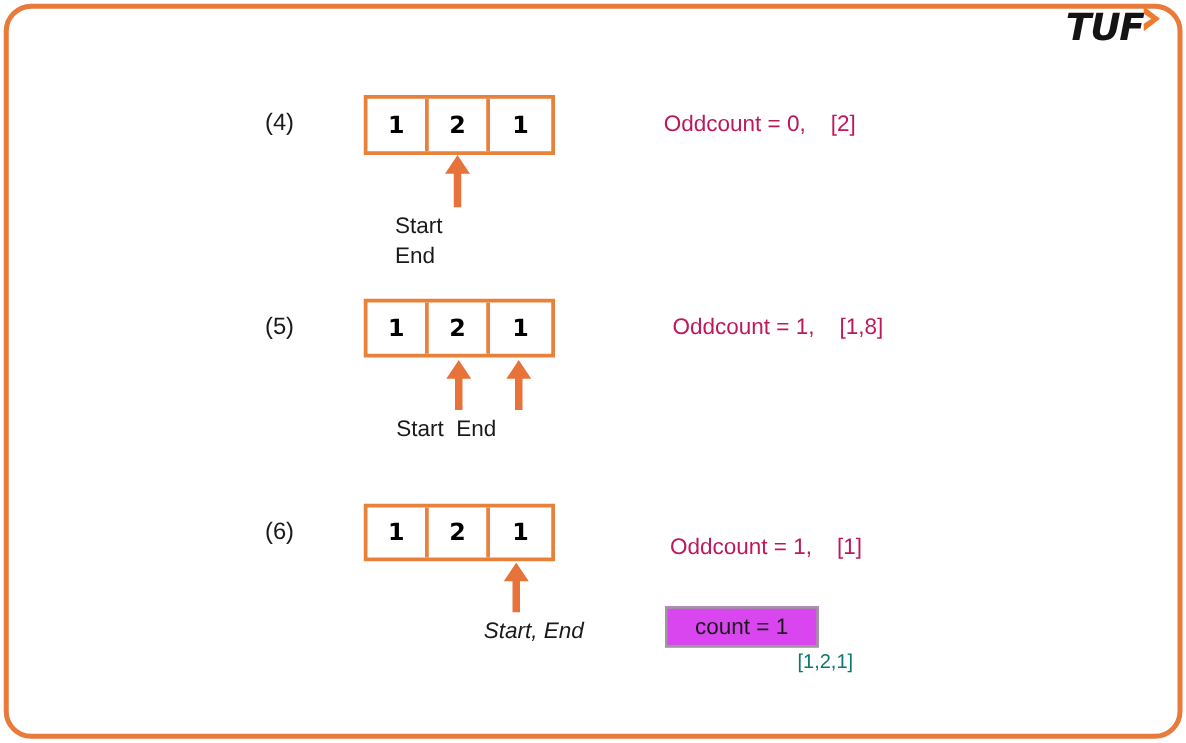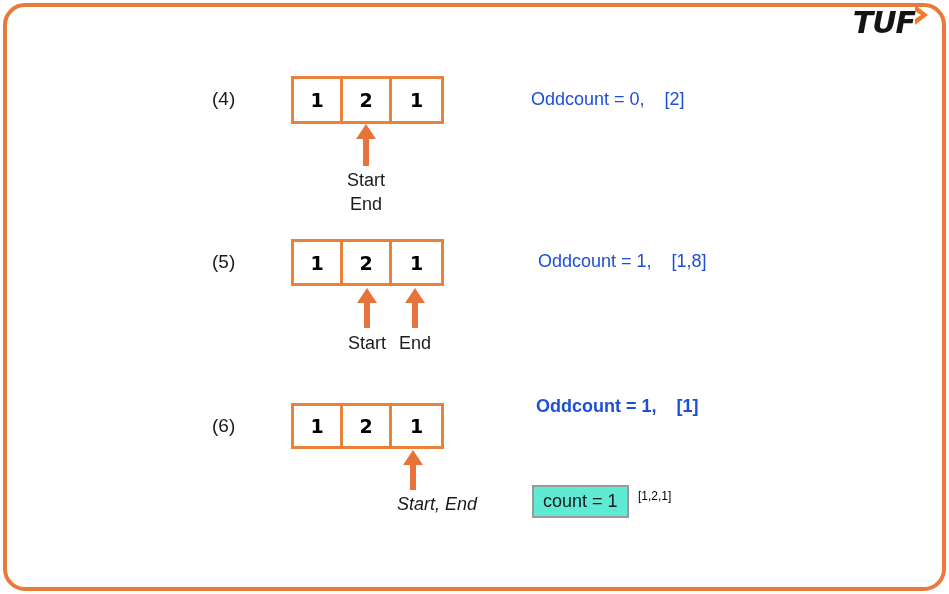--- a/index.html
+++ b/index.html
@@ -106,49 +106,49 @@
   }
   .arrow svg { display: block; }
 
   
   .ptr-label {
     position: absolute;
     font-size: 18px;
     color: #1a1a1a;
     line-height: 24px;
     white-space: pre;
-    text-align: center;
     font-family: "Liberation Sans", sans-serif;
   }
 
   
   .note {
     position: absolute;
     font-size: 18px;
-    color: #1d4ed8;
+    color: #be185d;
     white-space: pre;
     font-family: "Liberation Sans", sans-serif;
   }
 
   
   .count-box {
     position: absolute;
     border: 2px solid #9a9a9a;
-    background: #5eead4;
-    padding: 4px 9px;
+    background: #d946ef;
+    padding: 4px 22px;
     font-size: 18px;
     color: #1a1a1a;
     box-sizing: border-box;
     font-family: "Liberation Sans", sans-serif;
   }
   .count-arr {
     position: absolute;
-    font-size: 12px;
-    color: #000000;
-    font-family: "Liberation Sans", sans-serif;
+    font-size: 16px;
+    color: #0f766e;
+    font-family: "Liberation Sans", sans-serif;
+    margin-top: 32px;
   }
 </style>
 </head>
 <body>
 
 <div class="slide">
 
   <div class="frame"></div>
 
   <div class="logo">
@@ -217,19 +217,19 @@
     </div>
 
     <div class="arrow" style="left:402px; top:450px;">
       <svg width="22" height="40" viewBox="0 0 22 40" aria-hidden="true">
         <polygon points="11,0 21,15 14,15 14,40 8,40 8,15 1,15" fill="#E8733A"></polygon>
       </svg>
     </div>
 
     <div class="ptr-label" style="left:387px; top:492px; width:100px;font-style:italic;">Start, End</div>
 
-    <div class="note" style="left:536px; top:396px;font-weight:bold;">Oddcount = 1,    [1]</div>
+    <div class="note" style="left:536px; top:427px;">Oddcount = 1,    [1]</div>
   </div>
 
   <div class="count-box" style="left:532px; top:485px;">count = 1</div>
   <div class="count-arr" style="left:638px; top:489px;">[1,2,1]</div>
 
 </div>
 
 </body></html>

